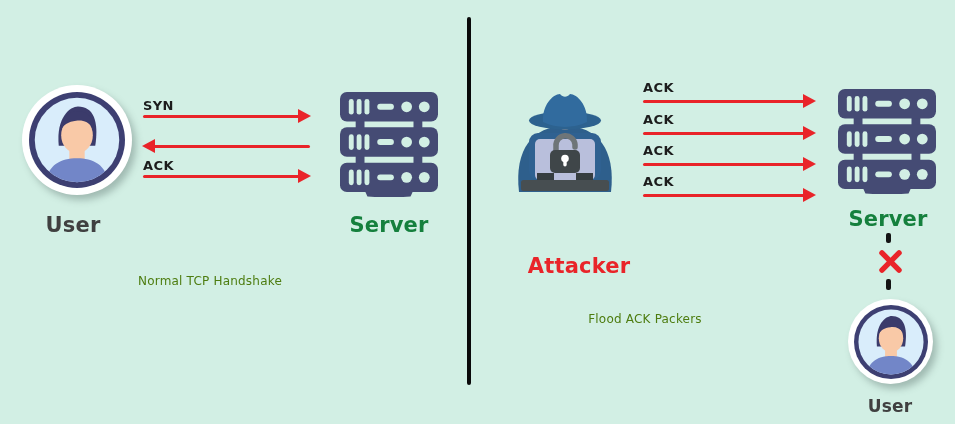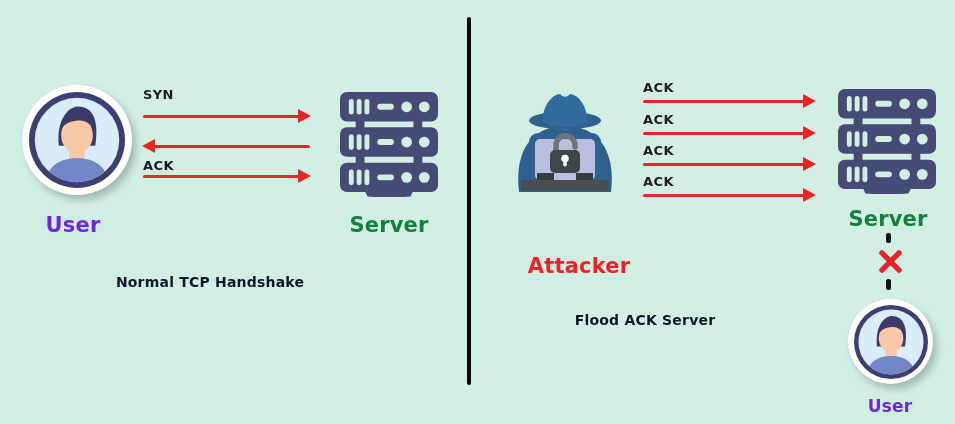--- a/index.html
+++ b/index.html
@@ -40,25 +40,25 @@
     border-bottom:7px solid transparent;
   }
   .arrow-label{
     font-size:13px;font-weight:700;color:#1c1c1c;
     text-align:left;letter-spacing:.4px;line-height:1;
   }
   
   .entity-label{
     font-weight:700;text-align:center;letter-spacing:.2px;line-height:1;
   }
-  .teal{color:#6d28d9;}
+  .teal{color:#404040;}
   .purple{color:#15803d;}
   .red{color:#e92429;}
   .caption{
-    font-size:14px;font-weight:700;color:#0f172a;
+    font-size:12px;font-weight:400;color:#4d7c0f;
     text-align:center;letter-spacing:.2px;line-height:1.2;
   }
   
   .divider{width:4px;background:#0a0a0a;border-radius:2px;}
   .dash-v{width:5px;background:#141414;border-radius:2px;}
 </style>
 </head>
 <body>
 
 <div id="canvas">
@@ -75,21 +75,21 @@
       <g clip-path="url(#clipL)">
         <path d="M31,56 C28,26 43,15 51,15 C67,15 73,30 69,56 L31,56 Z" fill="#3b3b6b"></path>
         <ellipse cx="50" cy="45" rx="16.5" ry="19" fill="#f9c9a7"></ellipse>
         <path d="M33,40 C34,26 42,20 51,20 C62,20 68,28 67,38 C62,31 56,29 49,30 C41,31 36,34 33,40 Z" fill="#3b3b6b"></path>
         <path d="M42,59 h16 v12 h-16 z" fill="#f9c9a7"></path>
         <path d="M17,96 C19,76 33,69 50,69 C67,69 81,76 83,96 L83,101 L17,101 Z" fill="#7286c8"></path>
       </g>
     </svg>
   </div>
 
-  <div class="arrow-label abs" style="left:143px;top:88px;width:167px;">SYN</div>
+  <div class="arrow-label abs" style="left:143px;top:99px;width:167px;">SYN</div>
   <div class="arrow dir-right abs" style="left:143px;top:109px;width:167px;">
     <span class="shaft"></span>
     <span class="head"></span>
   </div>
 
   <div class="arrow dir-left abs" style="left:143px;top:139px;width:167px;">
     <span class="shaft"></span>
     <span class="head"></span>
   </div>
 
@@ -236,15 +236,15 @@
         <ellipse cx="50" cy="45" rx="16.5" ry="19" fill="#f9c9a7"></ellipse>
         <path d="M33,40 C34,26 42,20 51,20 C62,20 68,28 67,38 C62,31 56,29 49,30 C41,31 36,34 33,40 Z" fill="#3b3b6b"></path>
         <path d="M42,59 h16 v12 h-16 z" fill="#f9c9a7"></path>
         <path d="M17,96 C19,76 33,69 50,69 C67,69 81,76 83,96 L83,101 L17,101 Z" fill="#7286c8"></path>
       </g>
     </svg>
   </div>
 
   <div class="entity-label teal abs" style="left:840px;top:398px;width:100px;font-size:17px;">User</div>
 
-  <div class="caption abs" style="left:520px;top:312px;width:250px;">Flood ACK Server</div>
+  <div class="caption abs" style="left:520px;top:312px;width:250px;">Flood ACK Packers</div>
 
 </div>
 
 </body></html>

